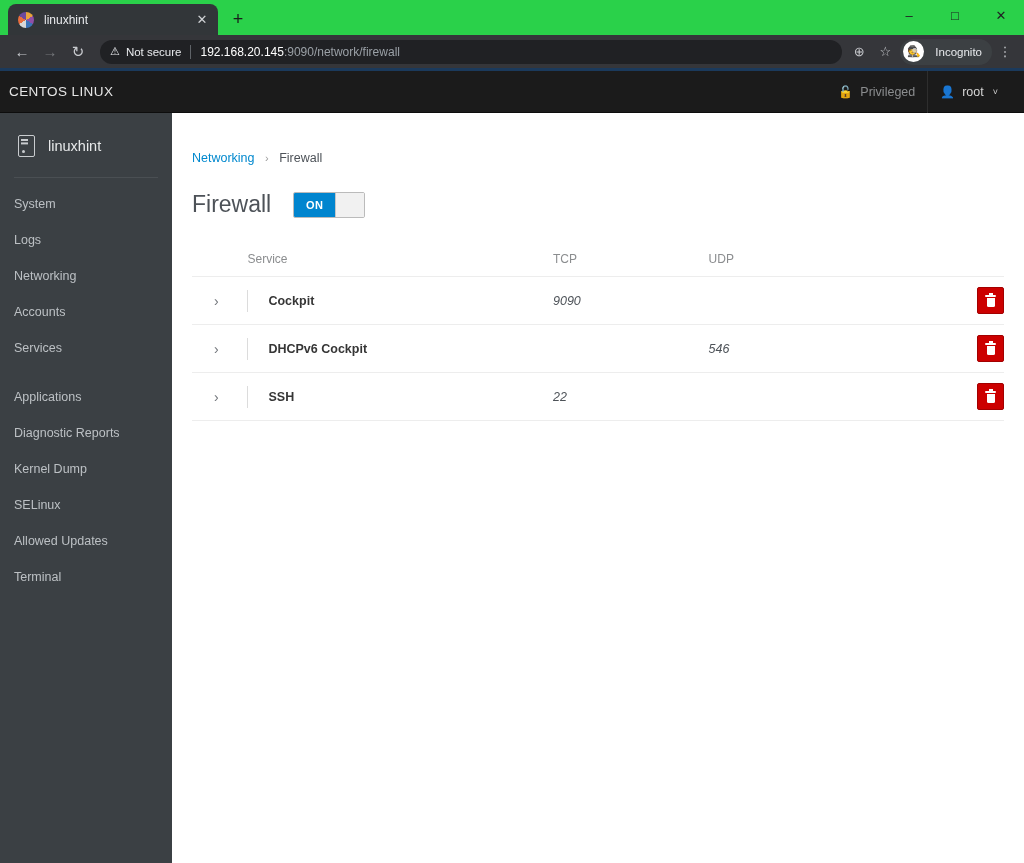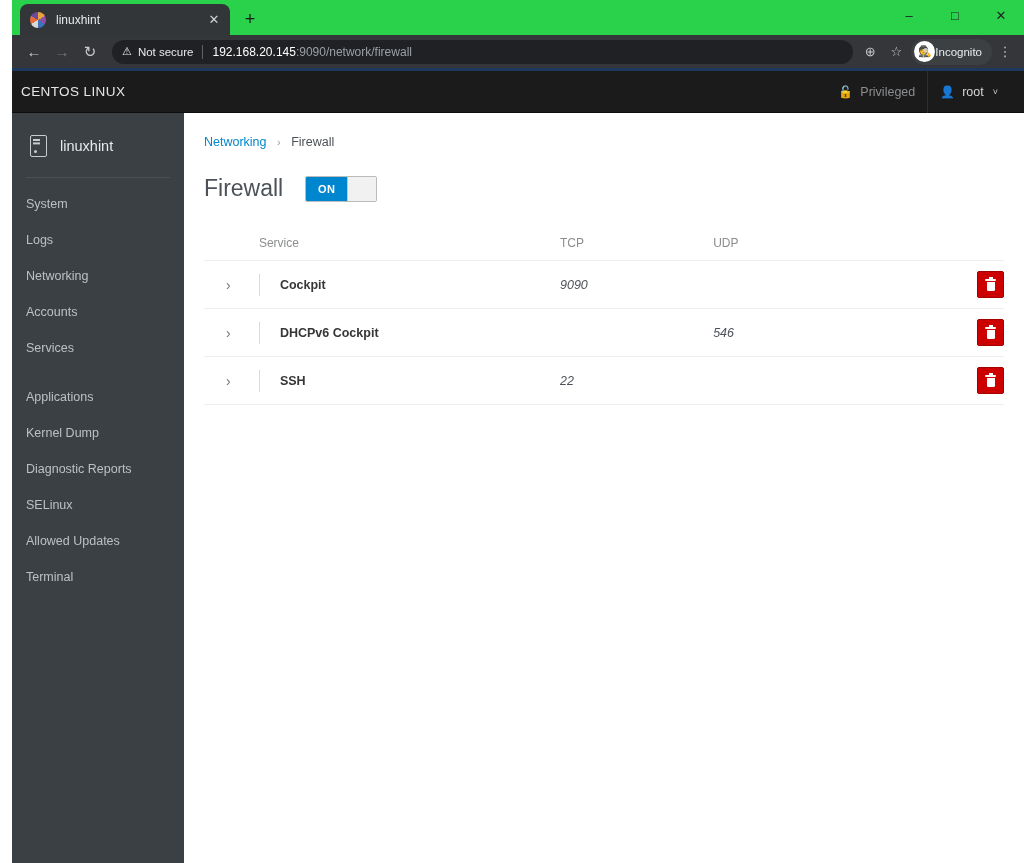--- a/index.html
+++ b/index.html
@@ -4,21 +4,21 @@
 <style>
   * { box-sizing: border-box; margin: 0; padding: 0; }
   html, body {
     width: 1024px; height: 863px;
     font-family: "Liberation Sans", sans-serif;
     overflow: hidden;
     background: #ffffff;
   }
 
   
-  .browser { width: 1024px; height: 660px; position: relative; padding-left: 12px; }
+  .browser { width: 1024px; height: 660px; position: relative; }
 
   .tabstrip {
     height: 35px; background: #2ad14a;
     display: flex; align-items: flex-end;
     position: relative;
   }
   .tab {
     margin-left: 8px;
     width: 210px; height: 31px;
     background: #323639;
@@ -95,21 +95,21 @@
     background: #3c4043; border-radius: 13px;
     height: 26px; padding: 0 10px 0 3px; margin: 0 2px;
     cursor: pointer;
   }
   .incognito-avatar {
     width: 21px; height: 21px; border-radius: 50%;
     background: #ffffff; color: #202124;
     font-size: 11px; line-height: 21px; text-align: center;
     flex: none;
   }
-  .incognito-label { color: #e8eaed; font-size: 11.5px; margin-left: 0; }
+  .incognito-label { color: #e8eaed; font-size: 11.5px; margin-left: 11px; }
   .menu-dots {
     width: 22px; color: #c8cace; font-size: 13px; text-align: center;
     cursor: pointer; letter-spacing: 0; line-height: 12px;
   }
 
   .page-seam { height: 3px; background: #1b3a5c; }
 
   
   .app { height: 792px; display: flex; flex-direction: column; background:#bef264; }
 
@@ -164,21 +164,21 @@
     padding: 11px 0 11px 14px; cursor: pointer;
     white-space: nowrap;
   }
   .sb-gap { height: 13px; }
 
   .content {
     flex: 1; background: #fff; padding: 22px 20px 0 20px;
     overflow: hidden; min-width: 0;
   }
 
-  .breadcrumb { font-size: 12.5px; margin-bottom: 26px; padding-left: 0; }
+  .breadcrumb { font-size: 12.5px; margin-bottom: 26px; padding-left: 0; margin-top: 16px; }
   .bc-link { color: #0088ce; cursor: pointer; }
   .bc-sep { color: #9b9b9b; margin: 0 7px; font-size: 11px; }
   .bc-current { color: #4d5258; }
 
   .title-row { display: flex; align-items: center; gap: 22px; margin-bottom: 28px; }
   .page-title { font-size: 23px; color: #4d5258; font-weight: normal; }
 
   .toggle {
     display: flex; width: 72px; height: 26px;
     border: 1px solid #bbb; border-radius: 2px;
@@ -323,22 +323,22 @@
 
         <div class="sb-item">System</div>
         <div class="sb-item">Logs</div>
         <div class="sb-item">Networking</div>
         <div class="sb-item">Accounts</div>
         <div class="sb-item">Services</div>
 
         <div class="sb-gap"></div>
 
         <div class="sb-item">Applications</div>
+        <div class="sb-item">Diagnostic Reports</div>
         <div class="sb-item">Kernel Dump</div>
-        <div class="sb-item">Diagnostic Reports</div>
         <div class="sb-item">SELinux</div>
         <div class="sb-item">Allowed Updates</div>
         <div class="sb-item">Terminal</div>
       </div>
 
       <div class="content">
 
         <div class="breadcrumb">
           <span class="bc-link">Networking</span>
           <span class="bc-sep">›</span>

